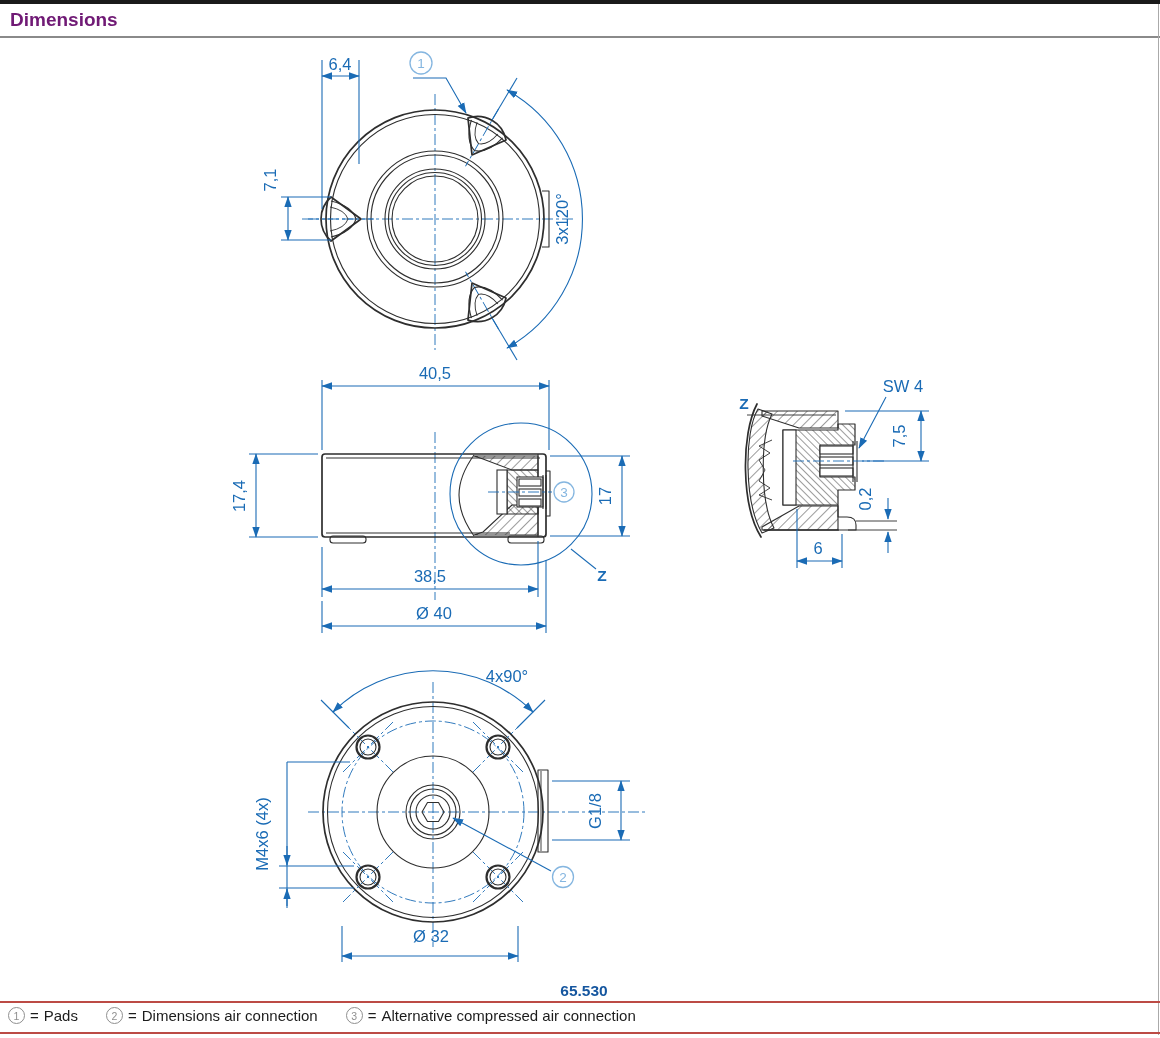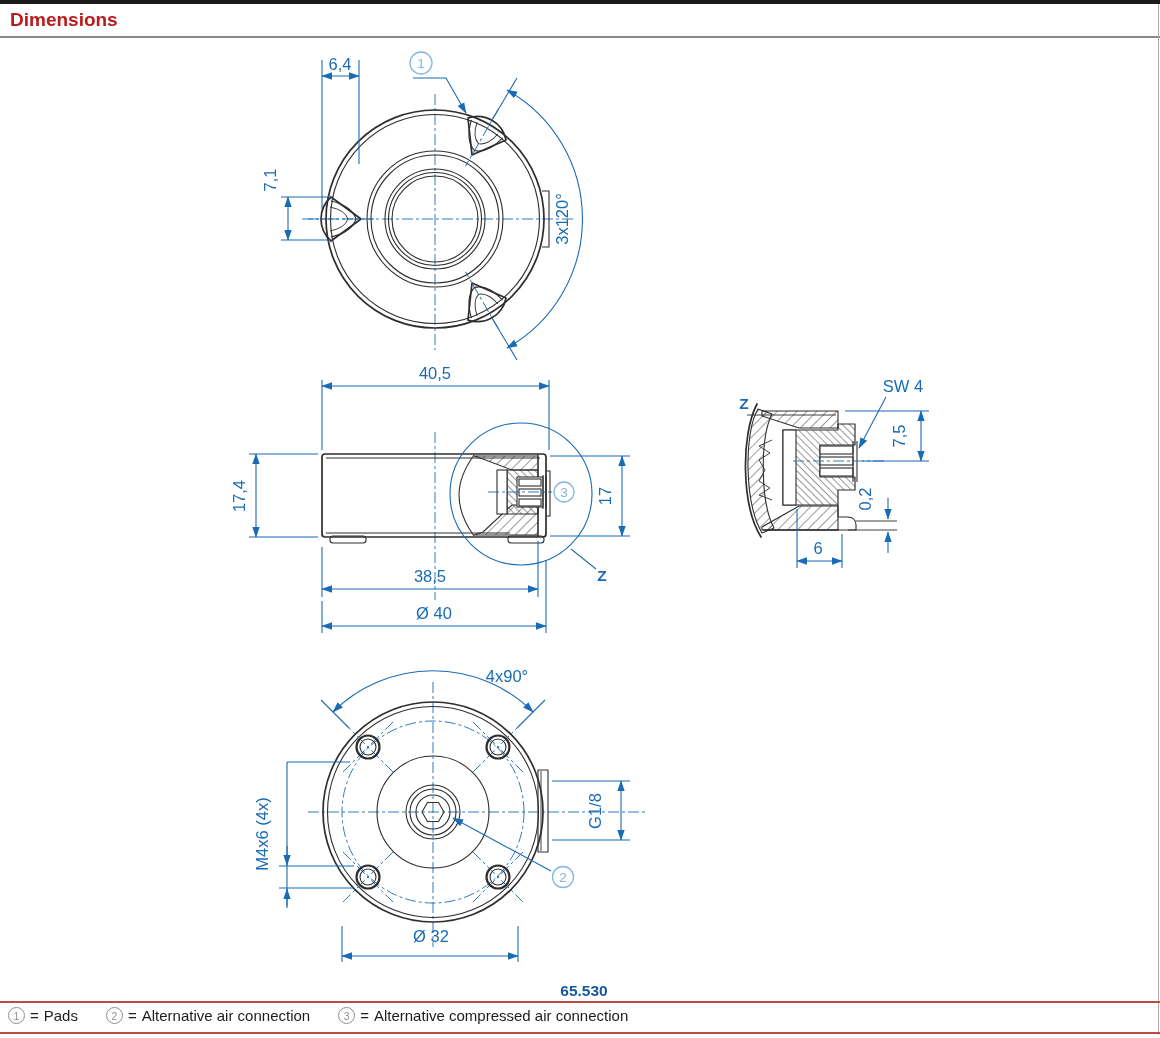--- a/index.html
+++ b/index.html
@@ -8,21 +8,21 @@
     --line_dark:#2e2e2e;
     --red_rule:#bc4b45;
     --order_blue:#15569f;
     --gray_rule:#8a8a8a;
     --legend_gray:#8f8f8f;
   }
   *{margin:0;padding:0;box-sizing:border-box}
   body{width:1160px;height:1038px;position:relative;background:#fff;
        font-family:"Liberation Sans",sans-serif;overflow:hidden}
   .topbar{position:absolute;left:0;top:0;width:1160px;height:4px;background:#1a1a1a}
-  .hdr{position:absolute;left:10px;top:9px;font-size:19px;font-weight:bold;color:#b91c1c}
+  .hdr{position:absolute;left:10px;top:9px;font-size:19px;font-weight:bold;color:#701a75}
   .hdr-rule{position:absolute;left:0;top:36px;width:1160px;height:2px;background:var(--gray_rule)}
   .right-rule{position:absolute;right:1px;top:4px;width:1px;height:1031px;background:#aaa}
   .red1{position:absolute;left:0;top:1001px;width:1160px;height:2px;background:var(--red_rule)}
   .red2{position:absolute;left:0;top:1032px;width:1160px;height:2px;background:var(--red_rule)}
   .legend{position:absolute;left:8px;top:1007px;display:flex;gap:28px;align-items:center;
           font-size:15px;color:#1c1c1c}
   .li{display:inline-flex;align-items:center}
   .cnum{display:inline-flex;width:17px;height:17px;border:1.2px solid var(--legend_gray);
         border-radius:50%;color:var(--legend_gray);font-size:10.5px;align-items:center;
         justify-content:center;margin-right:5px}
@@ -303,21 +303,21 @@
 <div class="red1"></div>
 <div class="legend">
   <span class="li">
     <span class="cnum">1</span>
     <span class="eq">=</span>
     <span>Pads</span>
   </span>
   <span class="li">
     <span class="cnum">2</span>
     <span class="eq">=</span>
-    <span>Alternative air connection</span>
+    <span>Dimensions air connection</span>
   </span>
   <span class="li">
     <span class="cnum">3</span>
     <span class="eq">=</span>
     <span>Alternative compressed air connection</span>
   </span>
 </div>
 <div class="red2"></div>
 
 </body></html>

